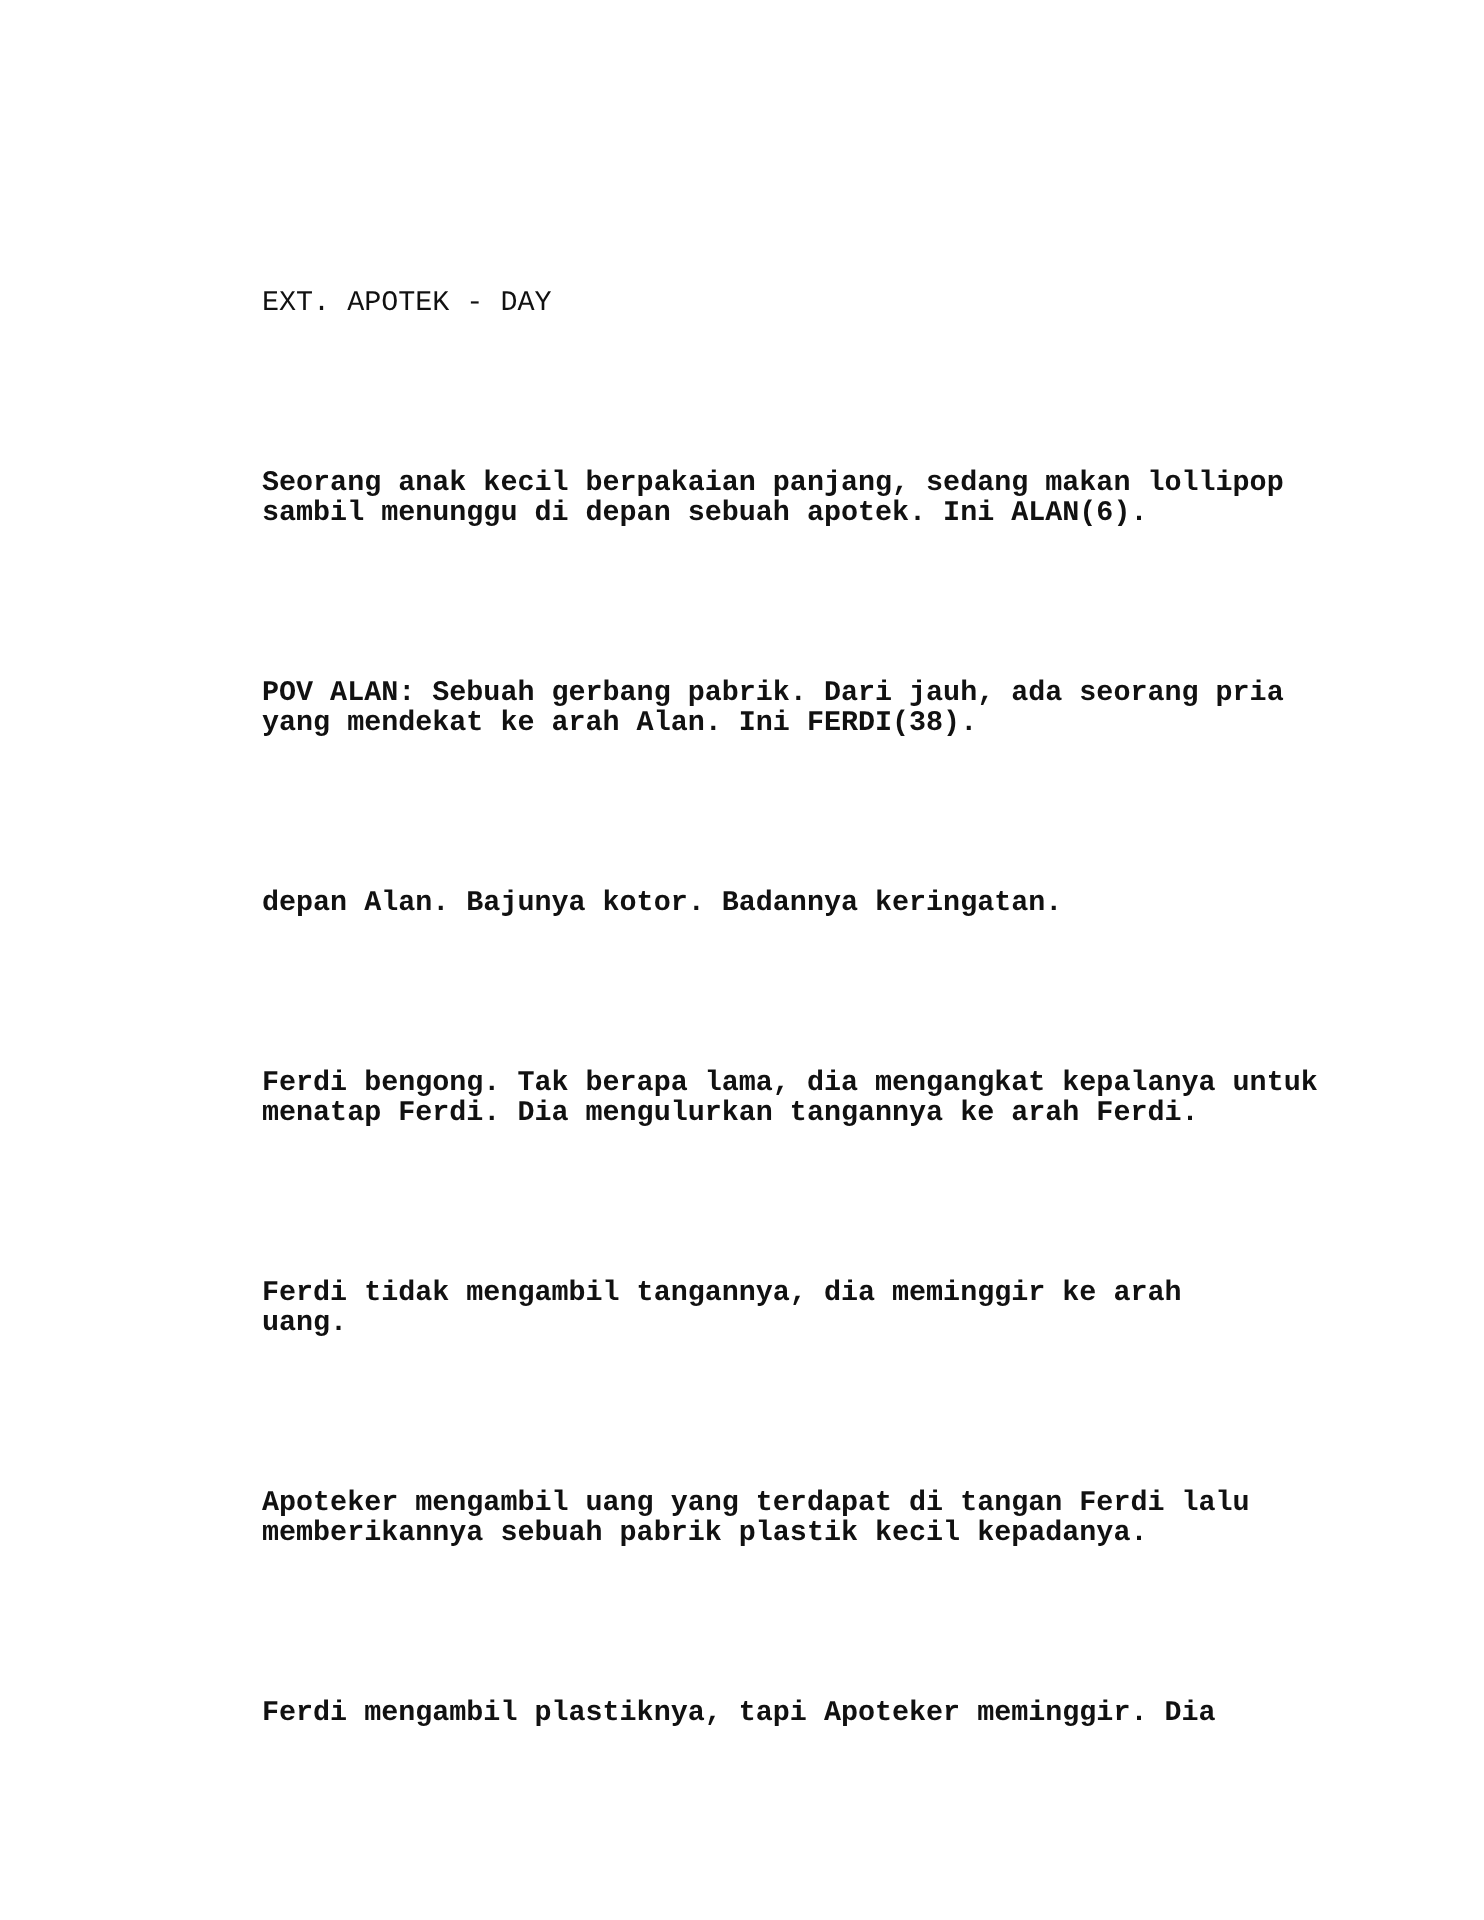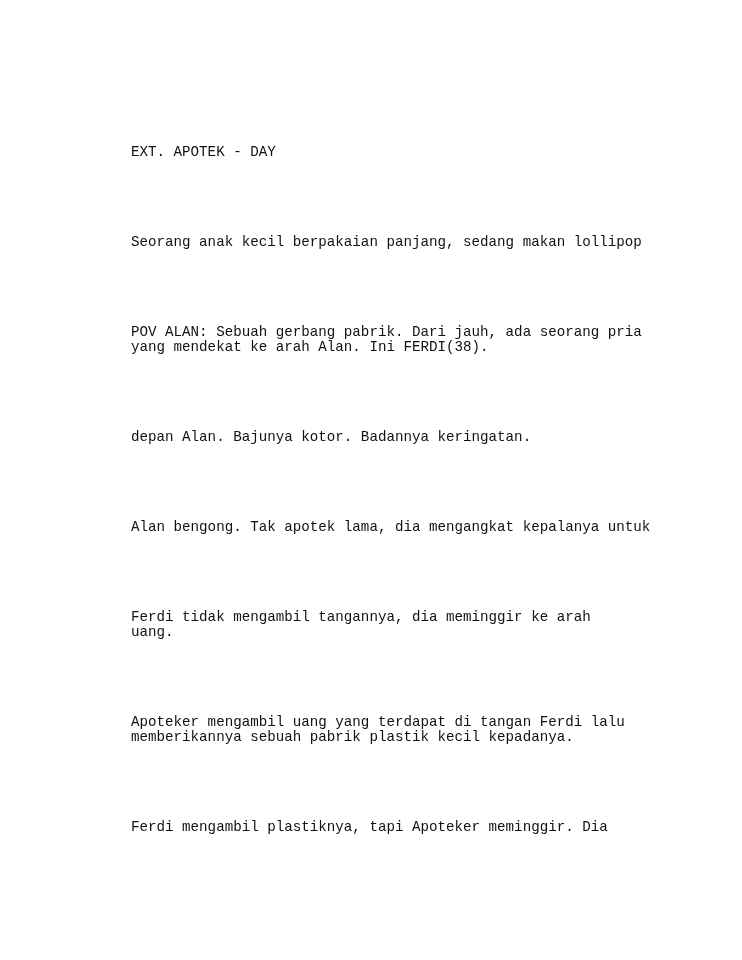--- a/index.html
+++ b/index.html
@@ -7,40 +7,40 @@
     .page {
       position: absolute; left: 0; top: 0; width: 642px; height: 960px;
       background: #ffffff;
     }
     .content {
       position: absolute; left: 131px; top: 85px; width: 560px;
       font-family: "Liberation Mono", "DejaVu Sans Mono", monospace;
       font-size: 14.2px; line-height: 15px; color: #111111;
       white-space: pre;
     }
-    .block { margin: 0; }
+    .block { margin: 0; font-weight: bold; }
     .heading { margin: 0; }
     .gap1 { height: 15px; }
   </style>
 </head>
 <body>
 
 <div class="page">
   <div class="content">
 
     
     <div class="heading">EXT. APOTEK - DAY</div>
     <div class="gap1"></div>
-    <div class="block"><div>Seorang anak kecil berpakaian panjang, sedang makan lollipop</div></div>
+    <div class="block"><div>Seorang anak kecil berpakaian panjang, sedang makan lollipop</div><div>sambil menunggu di depan sebuah apotek. Ini ALAN(6).</div></div>
     <div class="gap1"></div>
     <div class="block"><div>POV ALAN: Sebuah gerbang pabrik. Dari jauh, ada seorang pria</div><div>yang mendekat ke arah Alan. Ini FERDI(38).</div></div>
     <div class="gap1"></div>
     <div class="block"><div>depan Alan. Bajunya kotor. Badannya keringatan.</div></div>
     <div class="gap1"></div>
-    <div class="block"><div>Alan bengong. Tak apotek lama, dia mengangkat kepalanya untuk</div></div>
+    <div class="block"><div>Ferdi bengong. Tak berapa lama, dia mengangkat kepalanya untuk</div><div>menatap Ferdi. Dia mengulurkan tangannya ke arah Ferdi.</div></div>
     <div class="gap1"></div>
     <div class="block"><div>Ferdi tidak mengambil tangannya, dia meminggir ke arah</div><div>uang.</div></div>
     <div class="gap1"></div>
     <div class="block"><div>Apoteker mengambil uang yang terdapat di tangan Ferdi lalu</div><div>memberikannya sebuah pabrik plastik kecil kepadanya.</div></div>
     <div class="gap1"></div>
     <div class="block"><div>Ferdi mengambil plastiknya, tapi Apoteker meminggir. Dia</div></div>
     <div class="gap1"></div>
     
 
     

